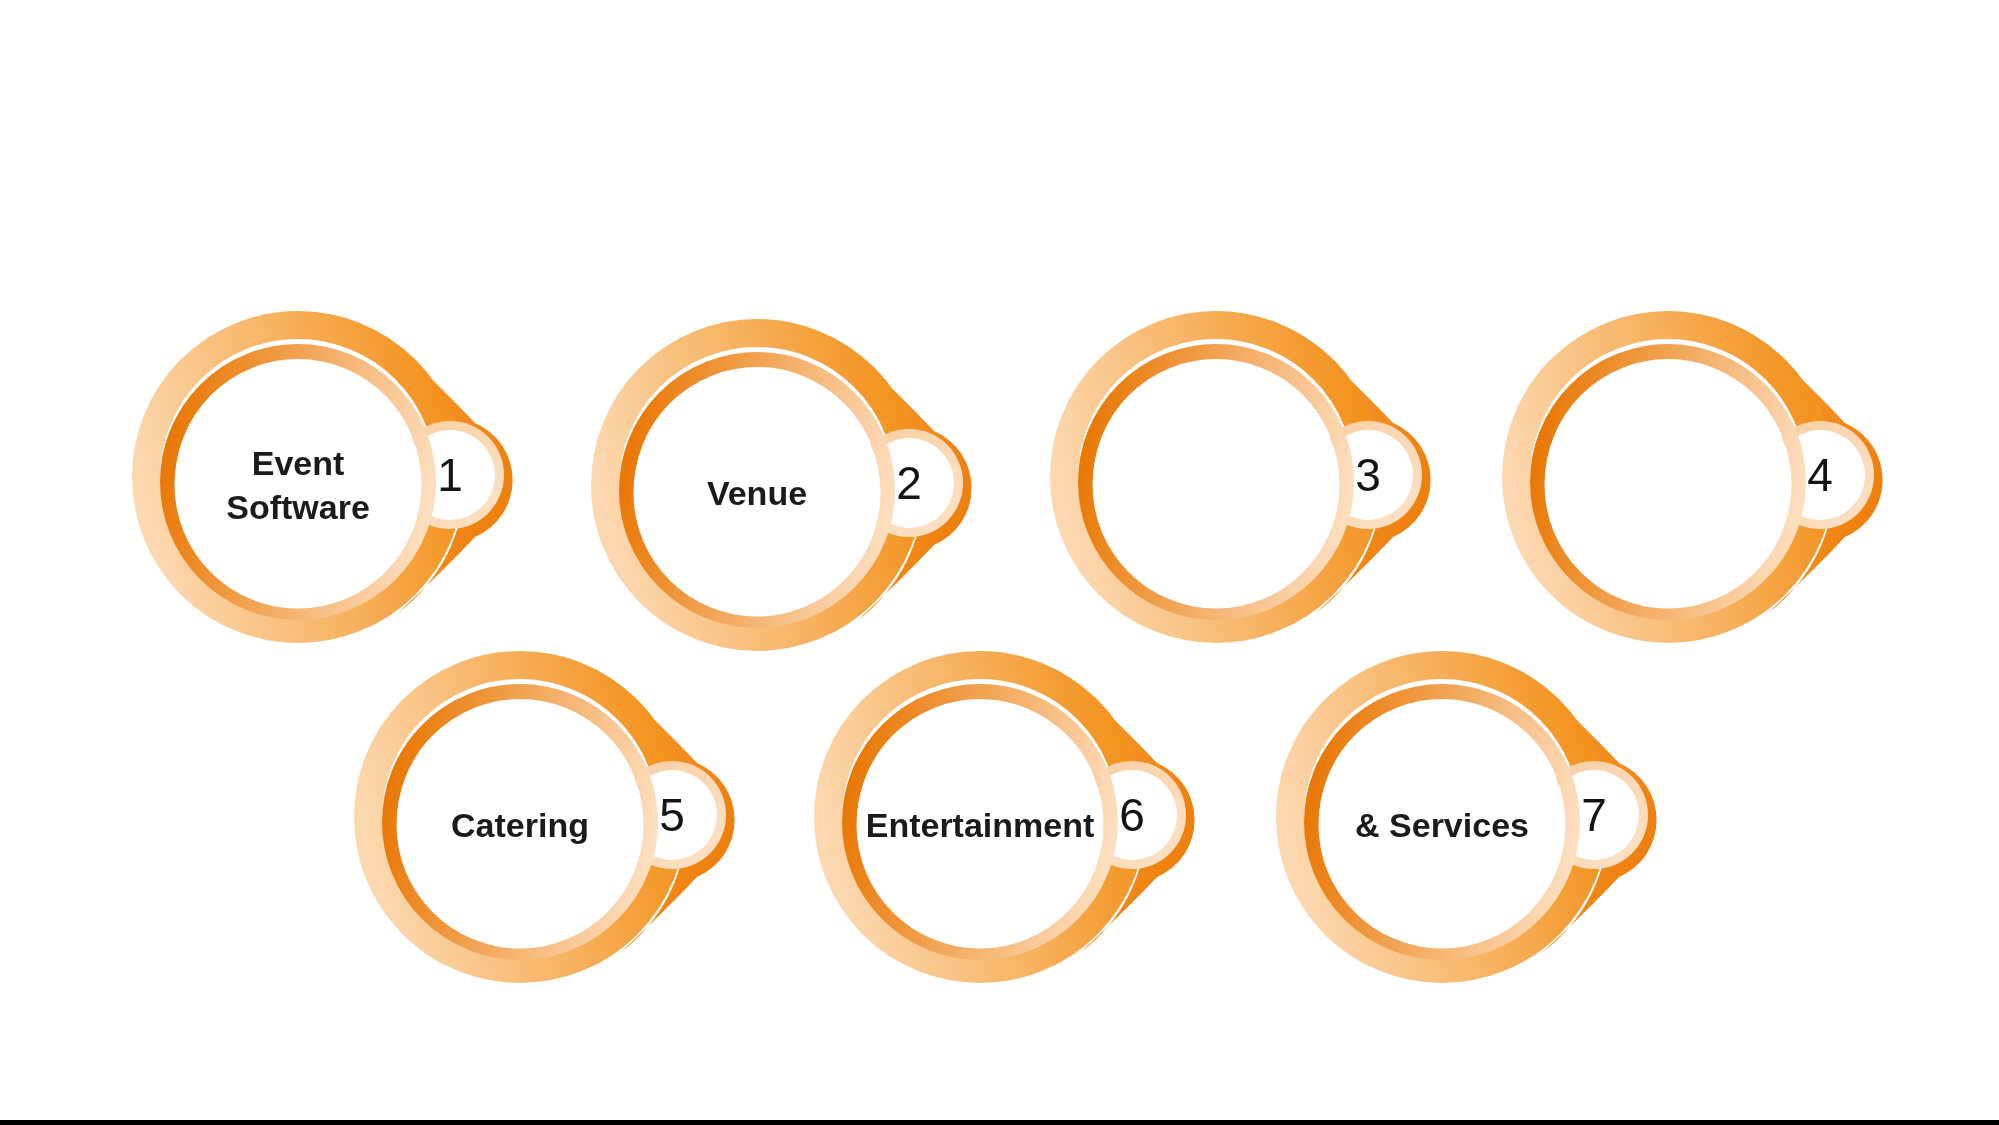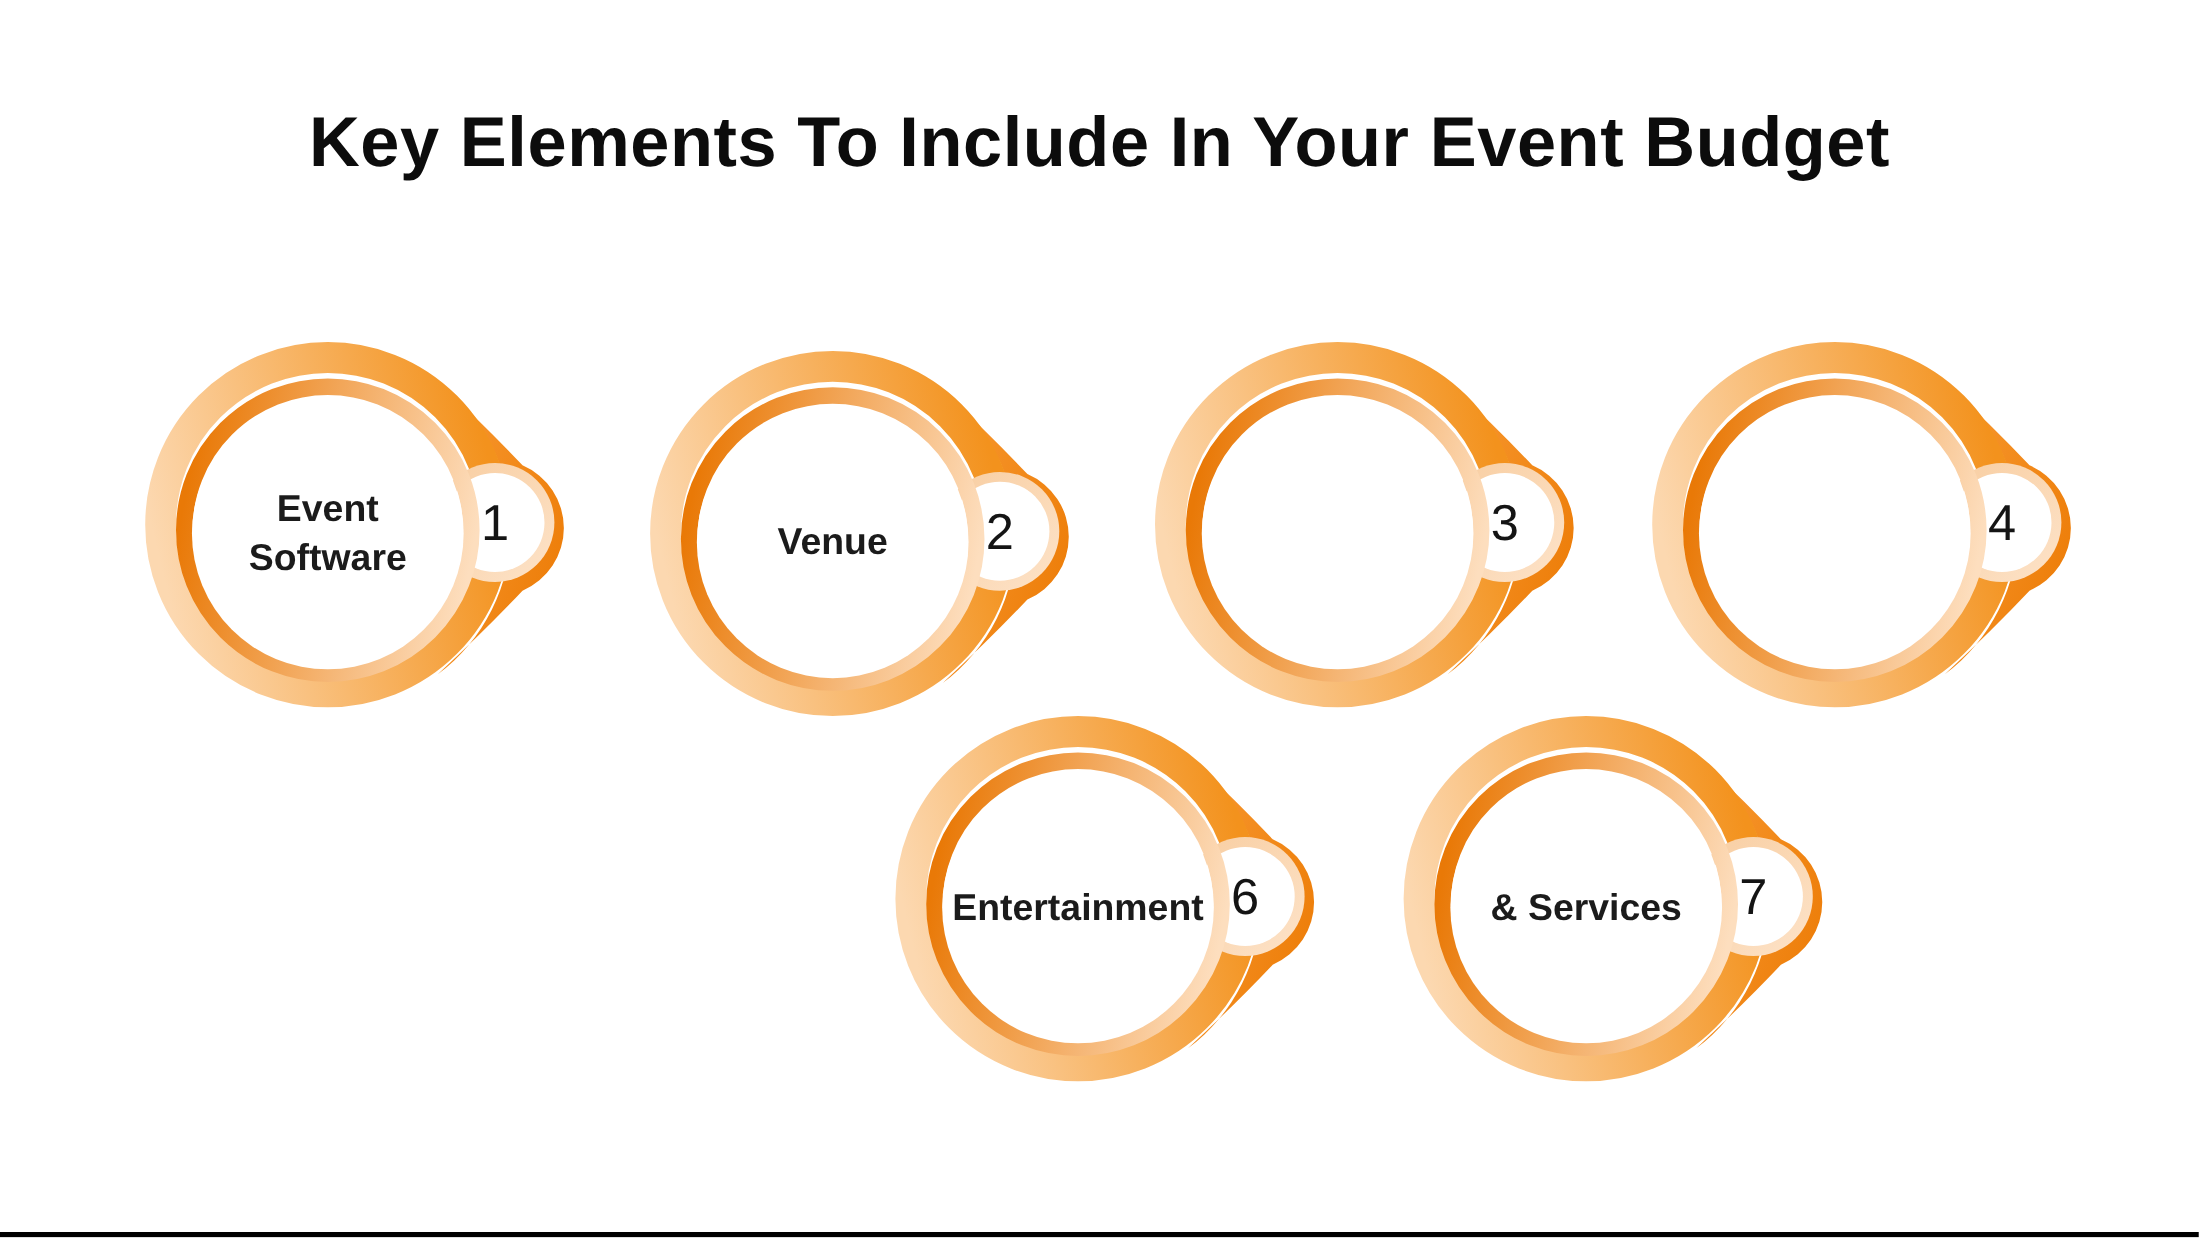--- a/index.html
+++ b/index.html
@@ -65,21 +65,20 @@
       <stop offset="100%" stop-color="#ED7D08"></stop>
     </linearGradient>
     <linearGradient id="gradBadgePeach" x1="0%" y1="0%" x2="100%" y2="100%">
       <stop offset="0%" stop-color="#F8CDA0"></stop>
       <stop offset="100%" stop-color="#FDE3C9"></stop>
     </linearGradient>
   </defs>
 </svg>
 
 <div id="canvas">
-  <div class="title">Key Elements To Include In Your Event Budget</div>
   <div class="bottom-strip" style="background:#000000;"></div>
 <div class="item" style="left: 118px; top: 284px;">
     <svg width="480" height="400" viewBox="0 0 480 400" aria-hidden="true">
       <path fill="url(#gradConn)" d="M280,63 Q324,104 357,139 A62,62 0 0 1 357,253 Q324,288 280,329 A166,166 0 0 0 280,63 Z"></path>
       <circle cx="180" cy="193" r="152" fill="none" stroke="url(#gradOuter)" stroke-width="28"></circle>
       <circle cx="332" cy="191" r="54" fill="url(#gradBadgePeach)"></circle>
       <circle cx="332" cy="191" r="45" fill="#ffffff"></circle>
       <circle cx="180" cy="198" r="130.5" fill="none" stroke="url(#gradInner)" stroke-width="15"></circle>
       <circle cx="180" cy="201" r="123.5" fill="#ffffff"></circle>
     </svg>
@@ -118,20 +117,34 @@
     <svg width="480" height="400" viewBox="0 0 480 400" aria-hidden="true">
       <path fill="url(#gradConn)" d="M280,63 Q324,104 357,139 A62,62 0 0 1 357,253 Q324,288 280,329 A166,166 0 0 0 280,63 Z"></path>
       <circle cx="180" cy="193" r="152" fill="none" stroke="url(#gradOuter)" stroke-width="28"></circle>
       <circle cx="332" cy="191" r="54" fill="url(#gradBadgePeach)"></circle>
       <circle cx="332" cy="191" r="45" fill="#ffffff"></circle>
       <circle cx="180" cy="198" r="130.5" fill="none" stroke="url(#gradInner)" stroke-width="15"></circle>
       <circle cx="180" cy="201" r="123.5" fill="#ffffff"></circle>
     </svg>
     <div class="num">4</div>
   </div>
+    <div class="item" style="left: 340px; top: 624px;">
+    <svg width="480" height="400" viewBox="0 0 480 400" aria-hidden="true">
+      <path fill="url(#gradConn)" d="M280,63 Q324,104 357,139 A62,62 0 0 1 357,253 Q324,288 280,329 A166,166 0 0 0 280,63 Z"></path>
+      <circle cx="180" cy="193" r="152" fill="none" stroke="url(#gradOuter)" stroke-width="28"></circle>
+      <circle cx="332" cy="191" r="54" fill="url(#gradBadgePeach)"></circle>
+      <circle cx="332" cy="191" r="45" fill="#ffffff"></circle>
+      <circle cx="180" cy="198" r="130.5" fill="none" stroke="url(#gradInner)" stroke-width="15"></circle>
+      <circle cx="180" cy="201" r="123.5" fill="#ffffff"></circle>
+    </svg>
+    <div class="label">
+        <span class="lline">Catering</span>
+      </div>
+    <div class="num">5</div>
+  </div>
     <div class="item" style="left: 800px; top: 624px;">
     <svg width="480" height="400" viewBox="0 0 480 400" aria-hidden="true">
       <path fill="url(#gradConn)" d="M280,63 Q324,104 357,139 A62,62 0 0 1 357,253 Q324,288 280,329 A166,166 0 0 0 280,63 Z"></path>
       <circle cx="180" cy="193" r="152" fill="none" stroke="url(#gradOuter)" stroke-width="28"></circle>
       <circle cx="332" cy="191" r="54" fill="url(#gradBadgePeach)"></circle>
       <circle cx="332" cy="191" r="45" fill="#ffffff"></circle>
       <circle cx="180" cy="198" r="130.5" fill="none" stroke="url(#gradInner)" stroke-width="15"></circle>
       <circle cx="180" cy="201" r="123.5" fill="#ffffff"></circle>
     </svg>
     <div class="label">

